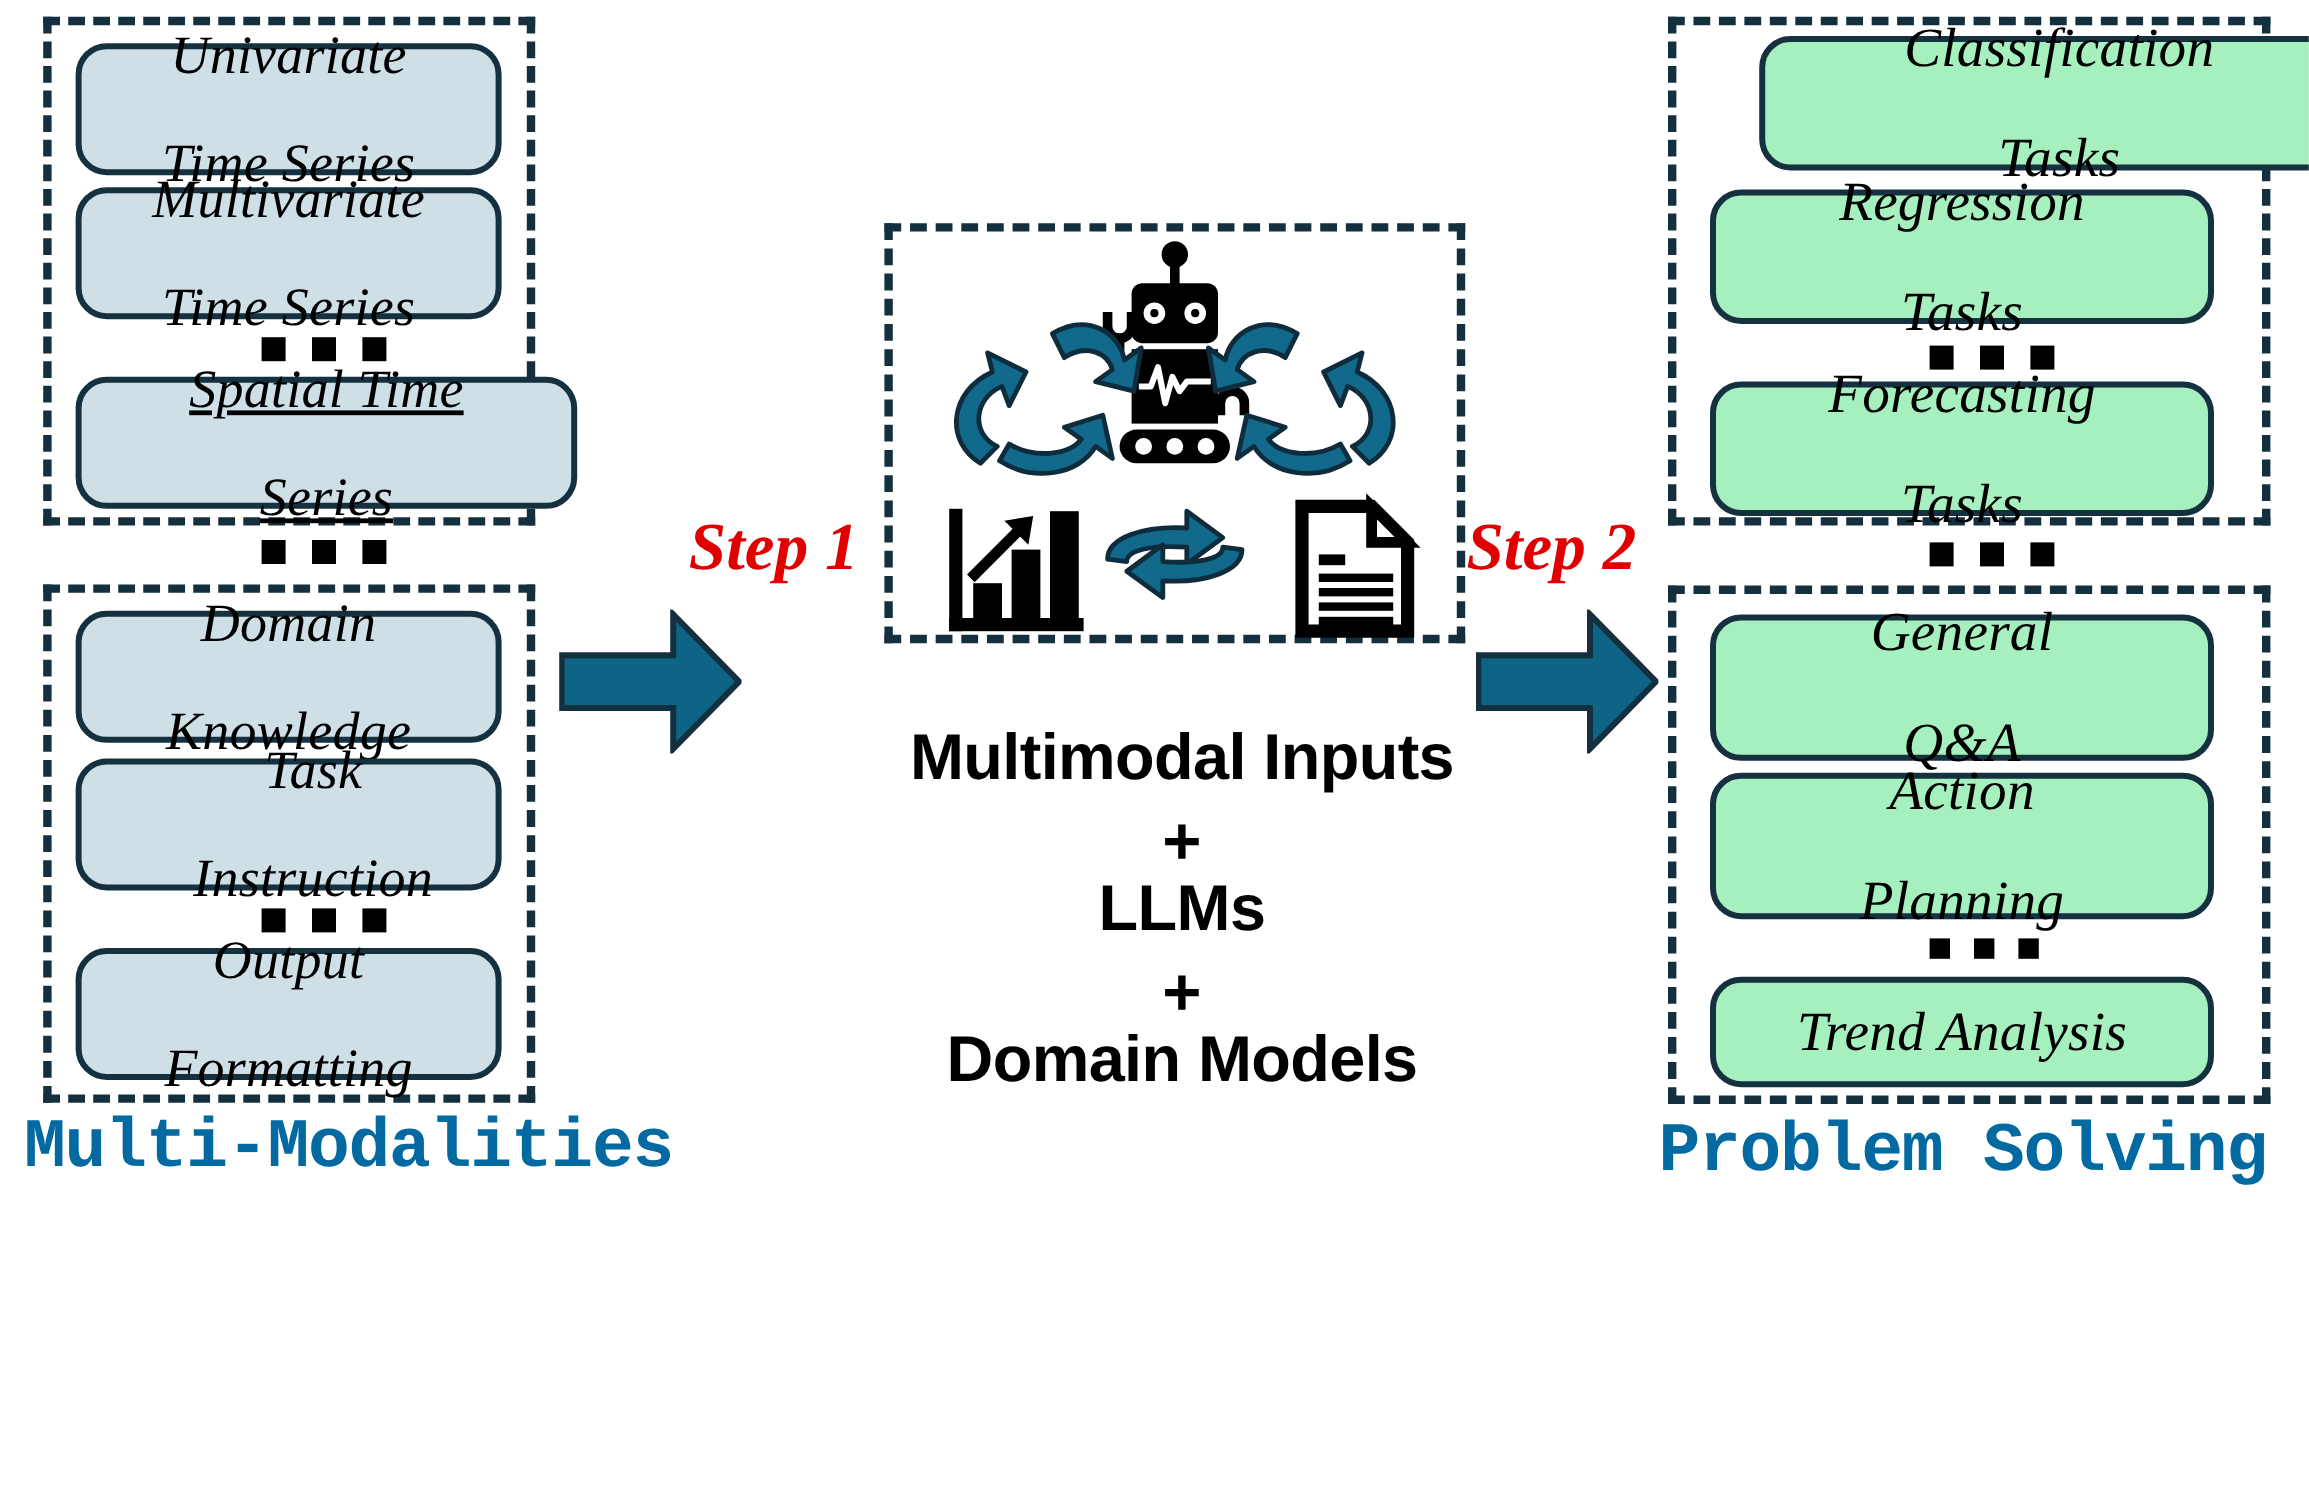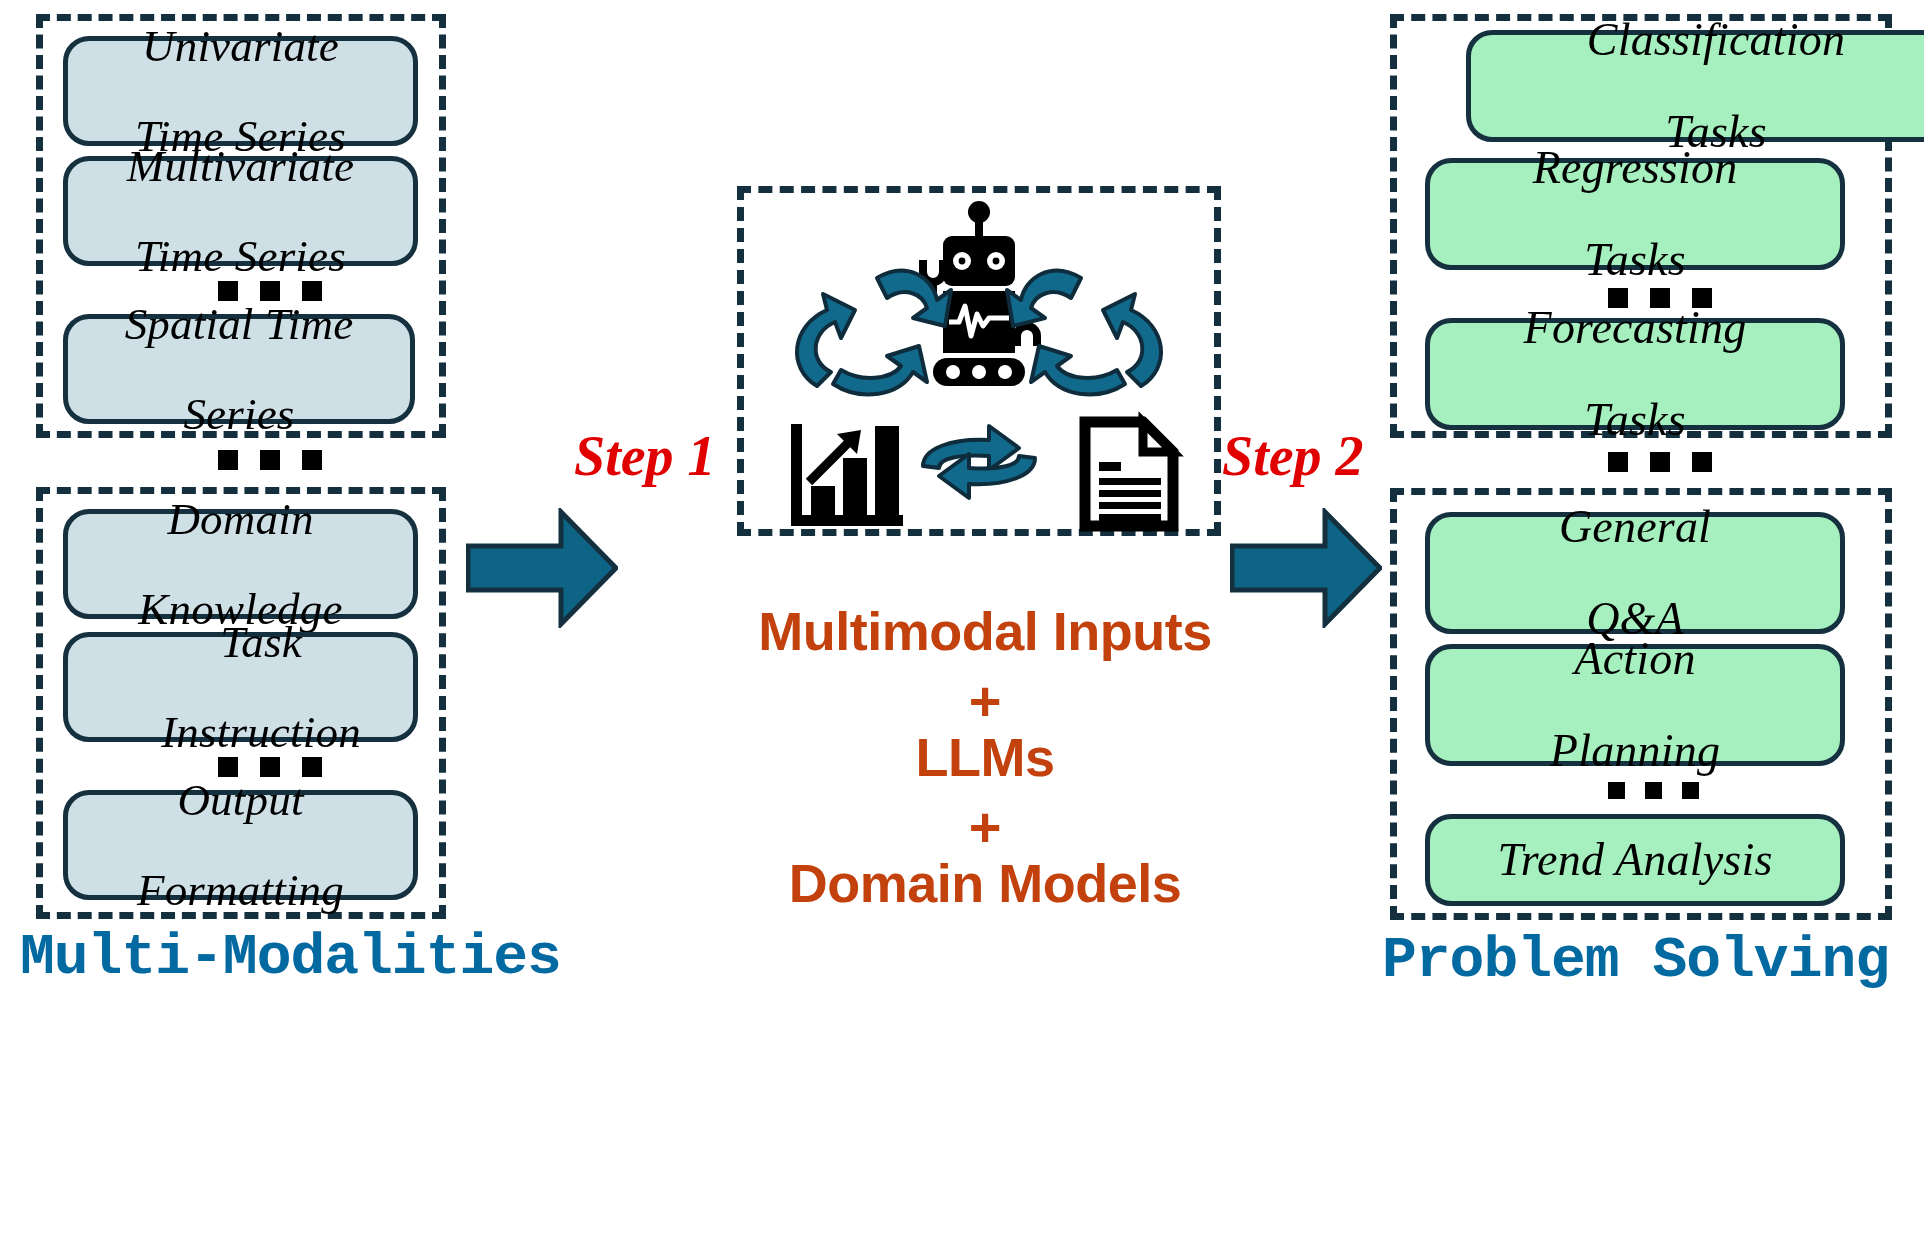--- a/index.html
+++ b/index.html
@@ -83,21 +83,21 @@
 
   
   .block-arrow { position: absolute; }
 
   
   .center-text {
     position: absolute;
     left: 590px;
     width: 790px;
     text-align: center;
-    color: #c2410c;
+    color: #000000;
     font-family: "Liberation Sans", sans-serif;
     font-weight: bold;
     white-space: nowrap;
   }
   .center-text.big  { font-size: 54px; letter-spacing: -0.5px; }
   .center-text.plus { font-size: 56px; }
 
   
   .center-icons {
     position: absolute;
@@ -123,21 +123,21 @@
     <span>Time Series</span>
   </span>
 </div>
 
 <div class="dots" style="left:218px; top:281px;">
   <i></i>
   <i></i>
   <i></i>
 </div>
 
-<div class="pill blue" style="left:63px; top:314px; width:352px; height:110px; font-size:45px;">
+<div class="pill blue" style="left:63px; top:314px; width:418px; height:110px; font-size:45px;text-decoration:underline;">
   <span>
     <span>Spatial Time</span><br>
     <span>Series</span>
   </span>
 </div>
 
 <div class="dots" style="left:218px; top:450px;">
   <i></i>
   <i></i>
   <i></i>

